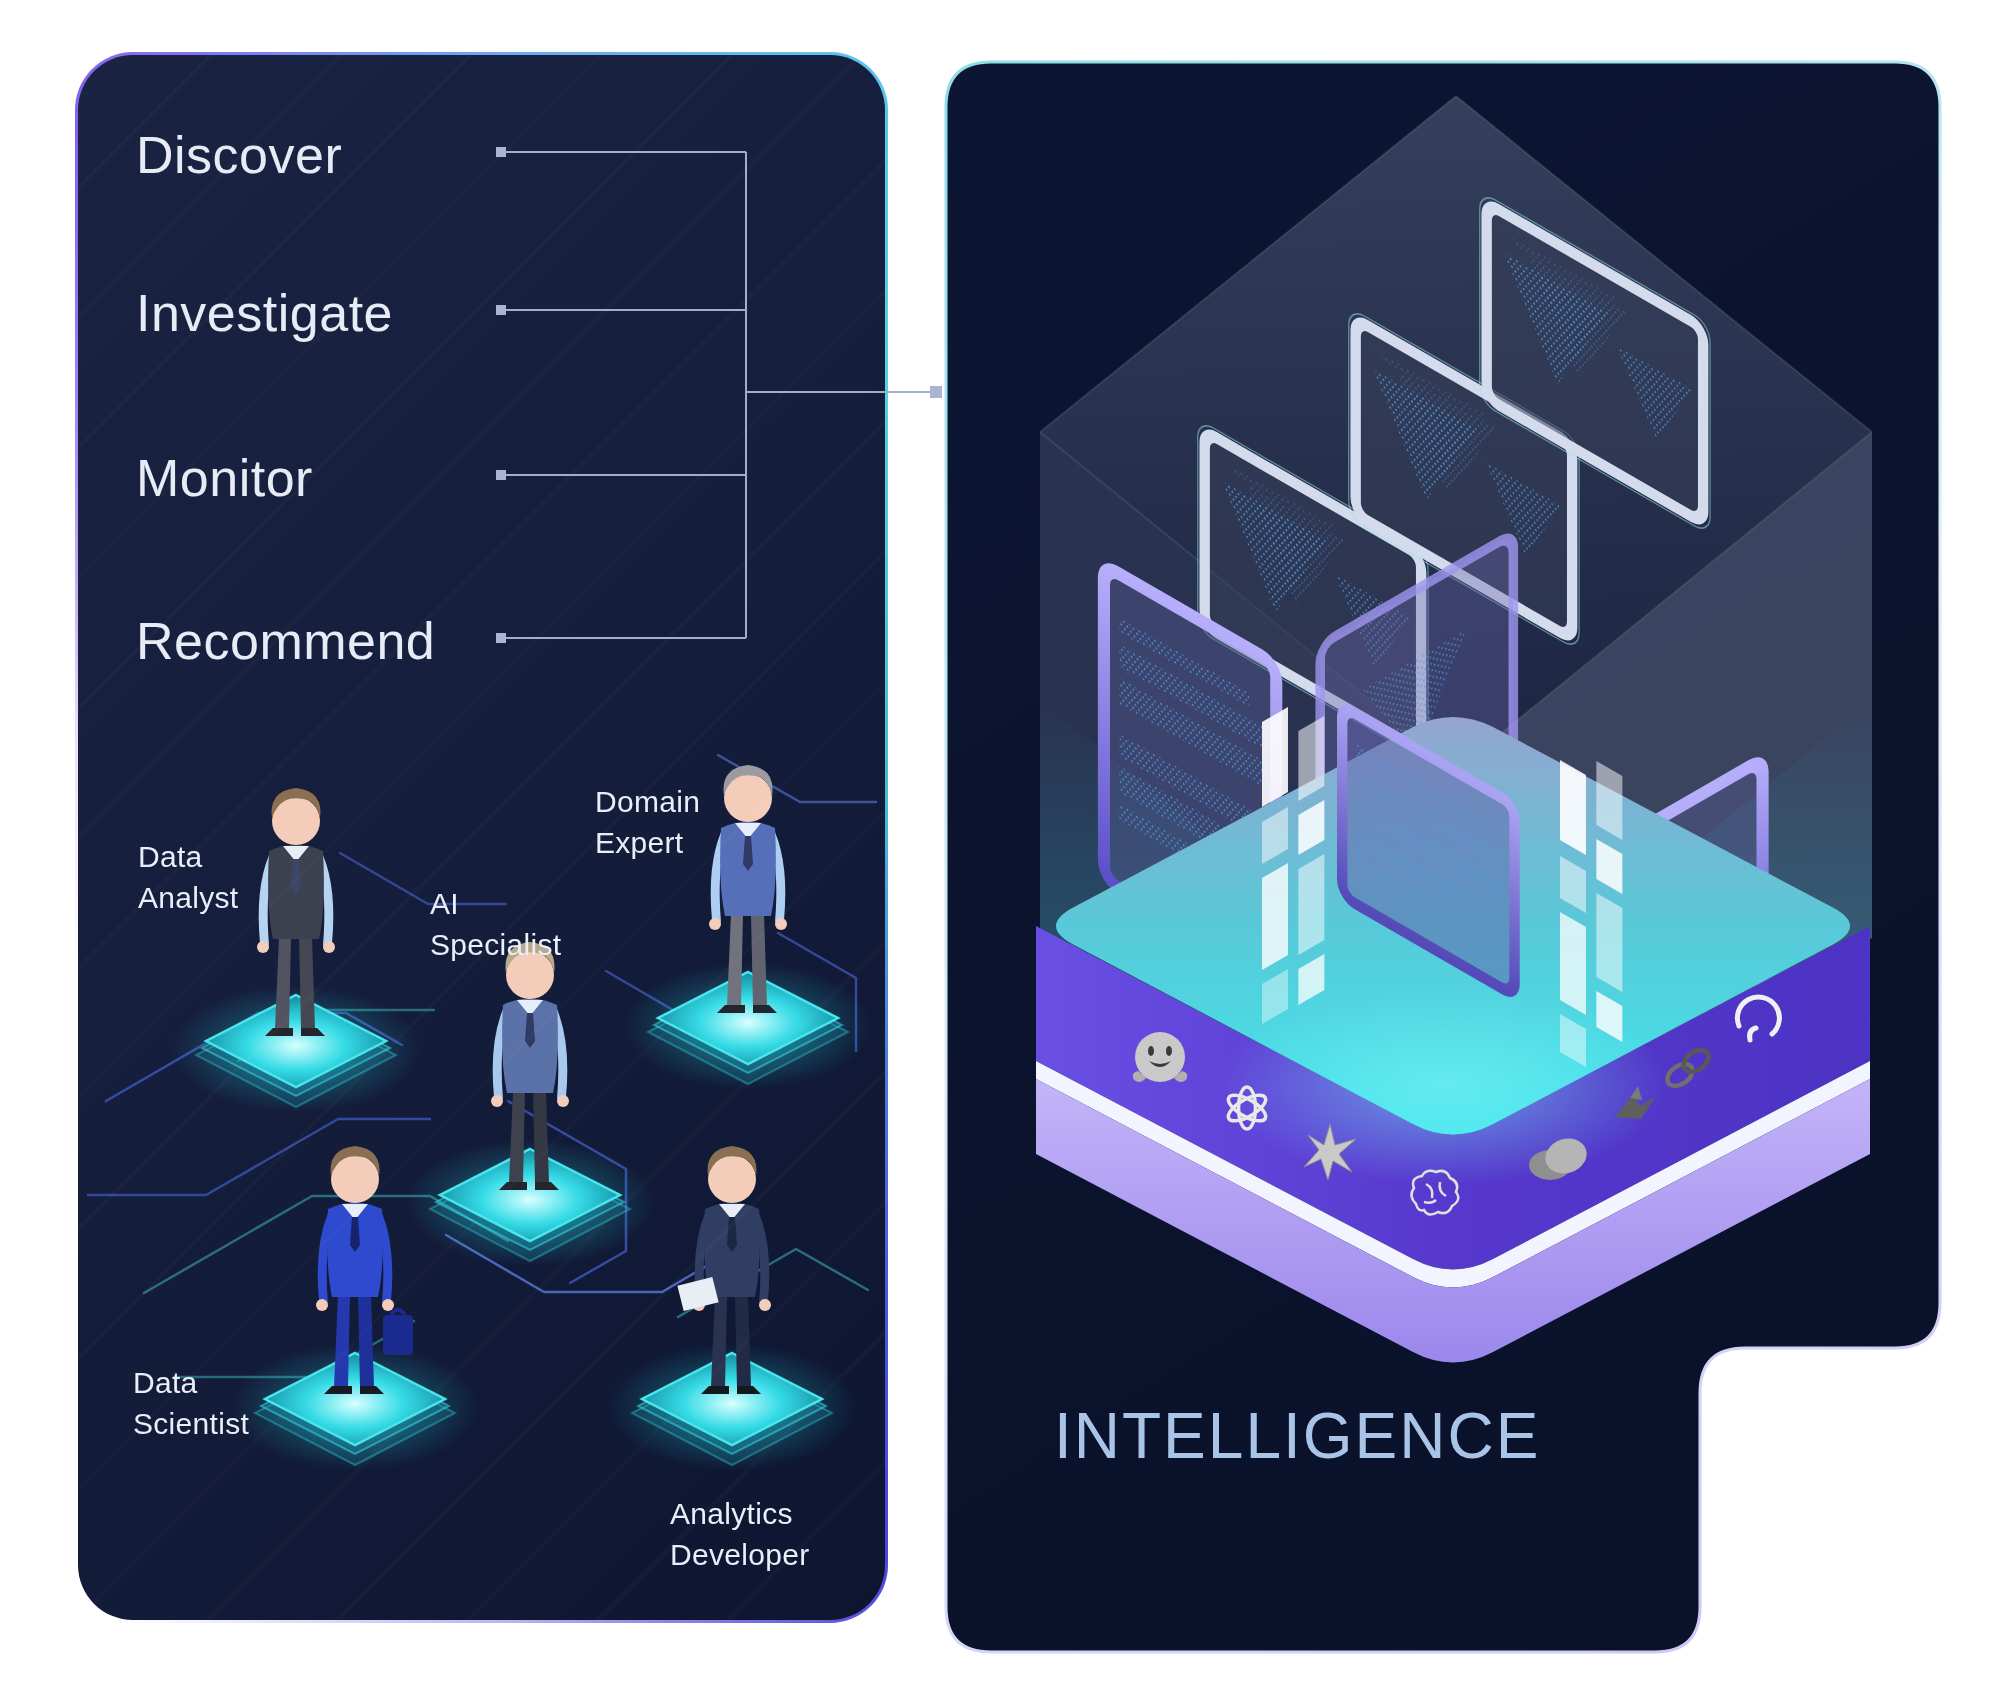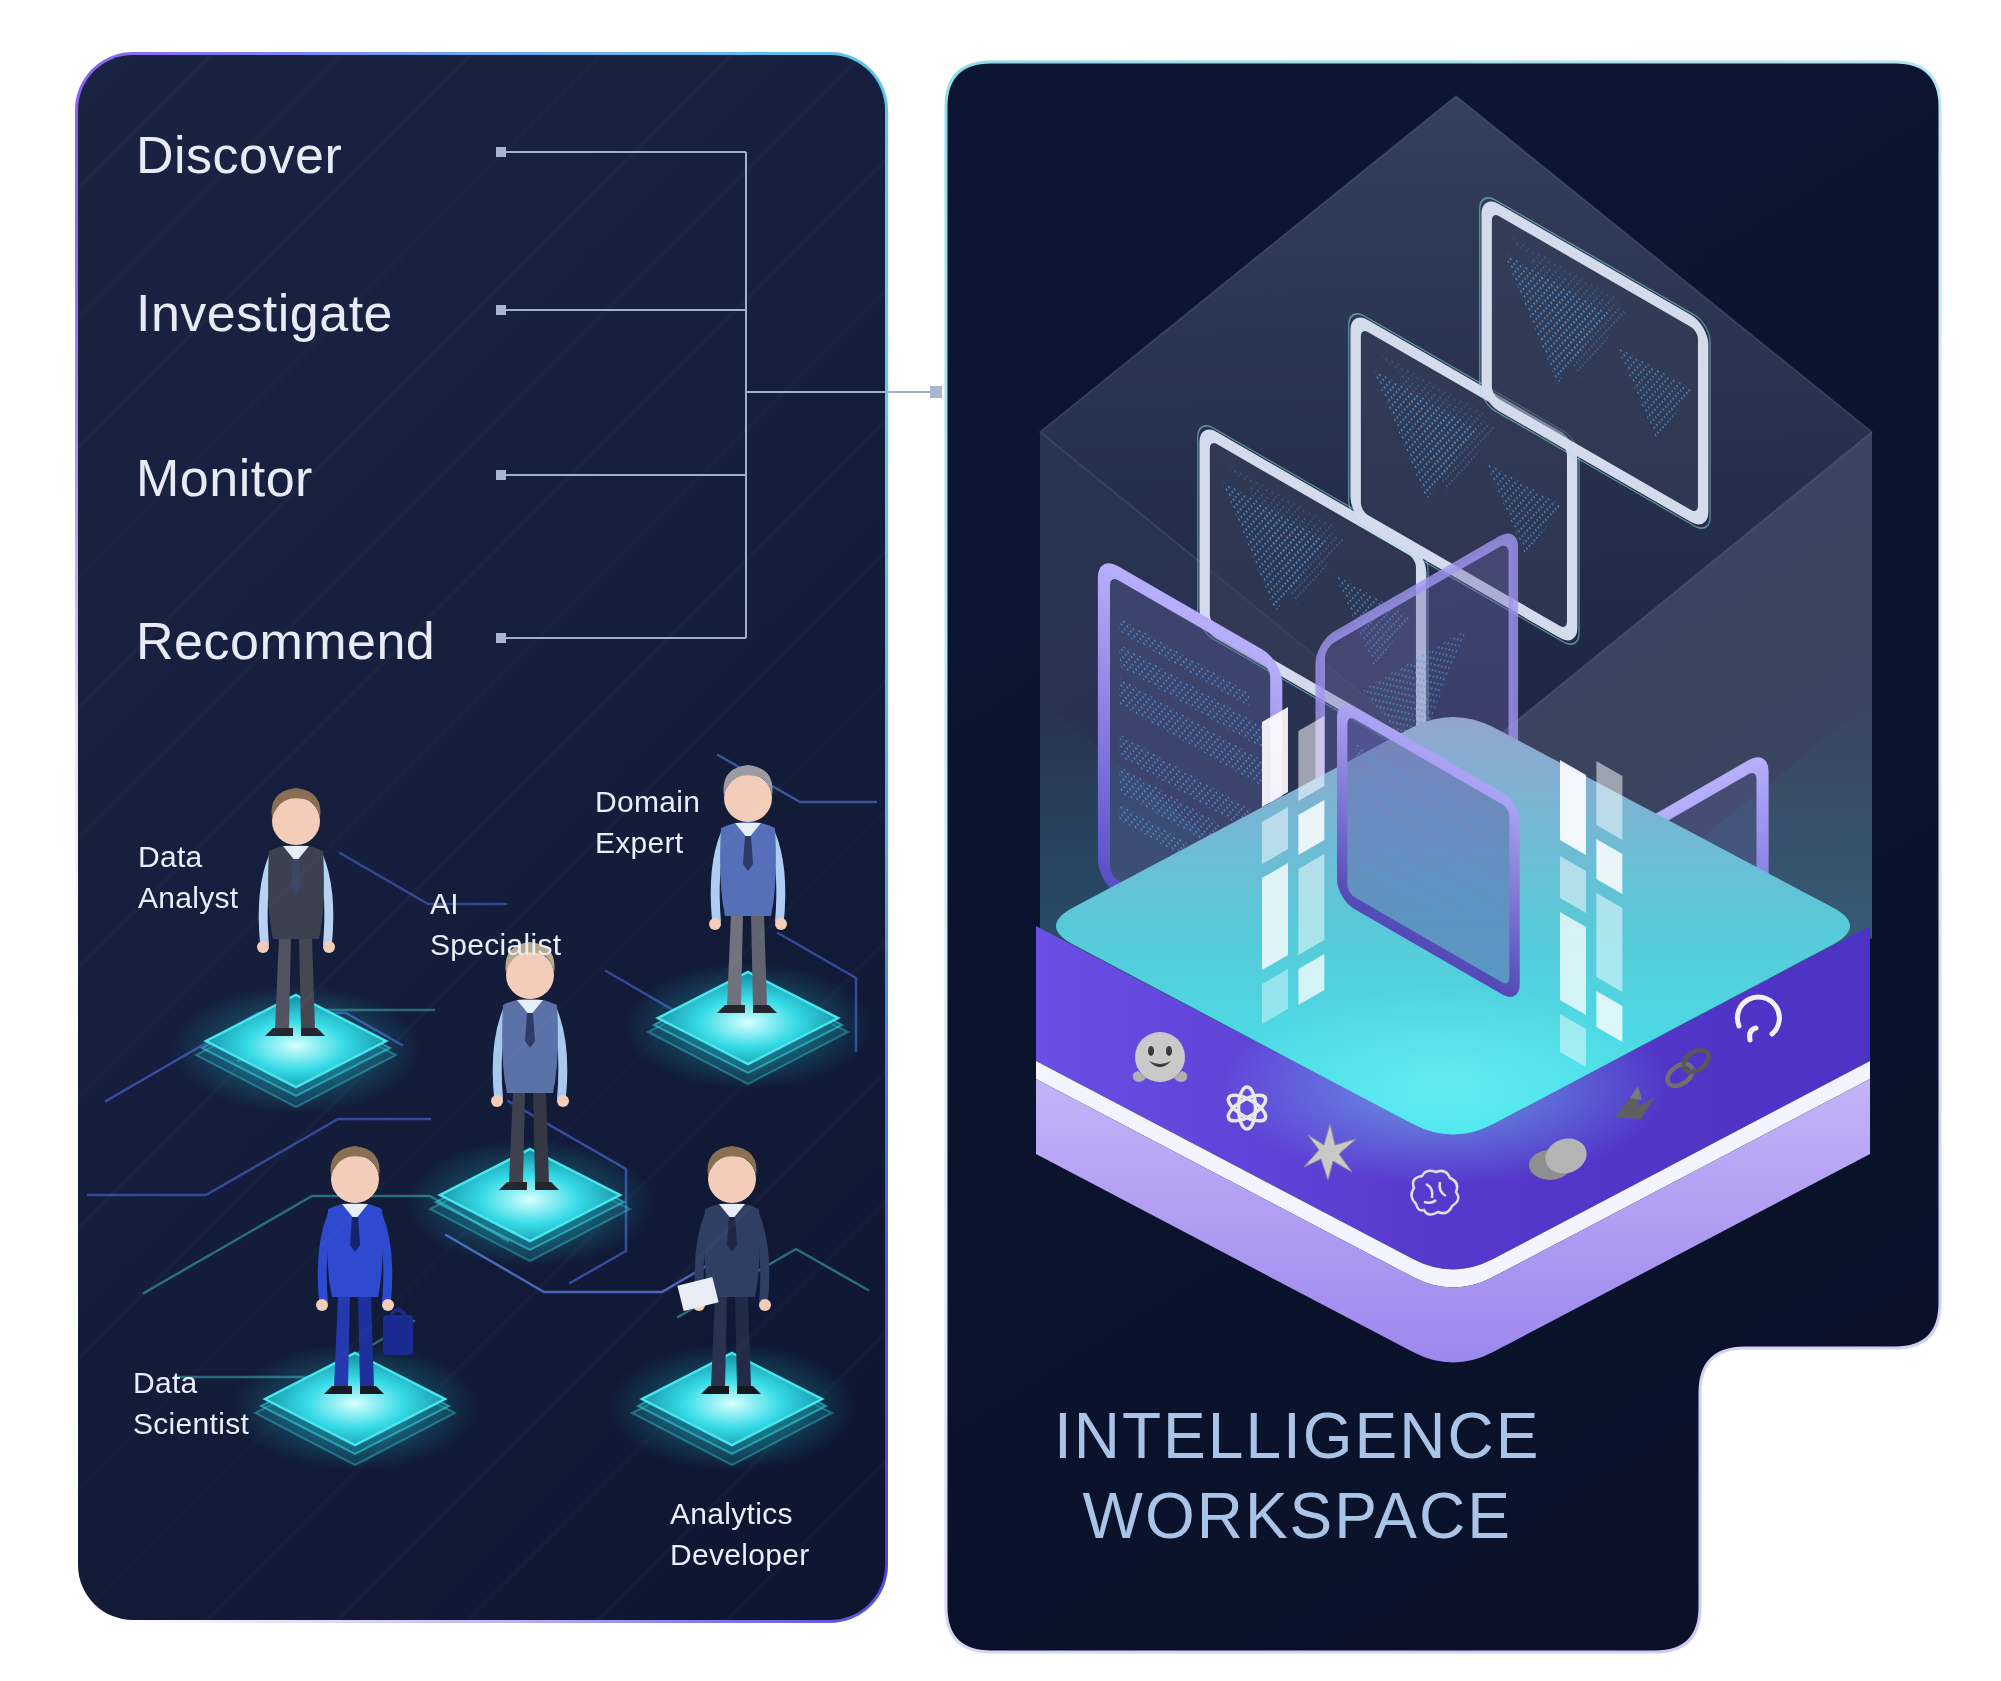--- a/index.html
+++ b/index.html
@@ -18,21 +18,21 @@
   .lp-art{position:absolute;left:0;top:0;}
   .stage-label{position:absolute;left:58px;height:64px;line-height:64px;
     font-size:52px;font-weight:300;color:#e6ebf5;letter-spacing:0.5px;white-space:nowrap;}
   .role-label{position:absolute;font-size:30px;line-height:41px;font-weight:400;
     color:#e9eef8;letter-spacing:0.3px;white-space:nowrap;}
   
   .connector-svg{position:absolute;left:0;top:0;pointer-events:none;}
   
   .right-svg{position:absolute;left:0;top:0;}
   .rp-title{position:absolute;left:1054px;top:1396px;font-size:64px;line-height:80px;
-    font-weight:300;color:#a9c4e6;letter-spacing:2px;white-space:nowrap;text-align:center;}
+    font-weight:300;color:#a9c4e6;letter-spacing:2px;white-space:nowrap;}
 </style>
 </head>
 <body>
 
 <div class="stage">
 
   <div class="left-panel">
     <div class="left-panel-inner">
 
       <svg class="lp-art" width="813" height="1571" viewBox="0 0 813 1571">
@@ -404,16 +404,15 @@
       </g>
       <g transform="translate(1758,1018)" fill="none" stroke="#f0f0f0" stroke-width="5" stroke-linecap="round">
         <path d="M-19,8 A21,21 0 1,1 14,16"></path>
         <path d="M-8,22 q-2,-10 6,-12"></path>
       </g>
     </g>
   </svg>
 
   <div class="rp-title">
     <div>INTELLIGENCE</div>
-    <div>WORKSPACE</div>
   </div>
 
 </div>
 
 </body></html>

